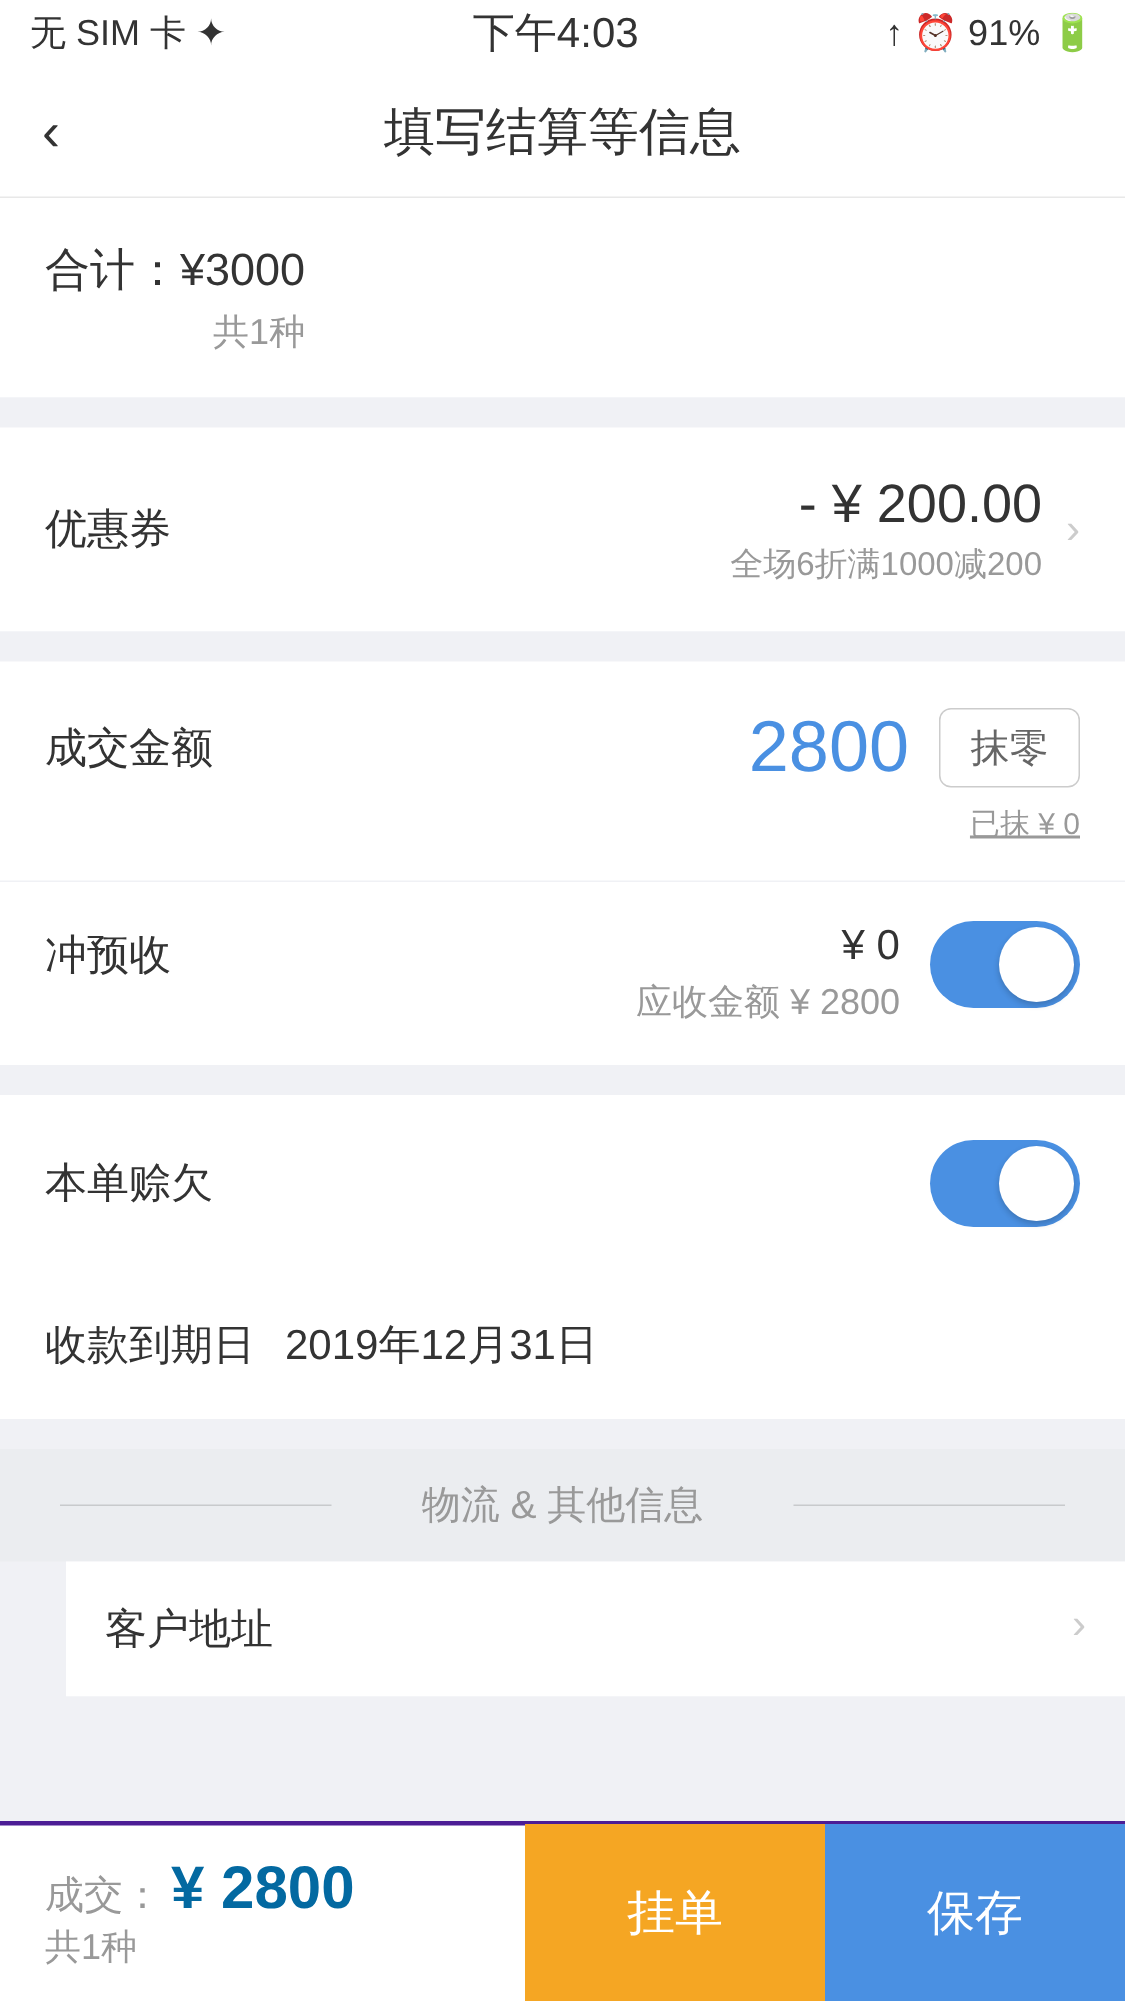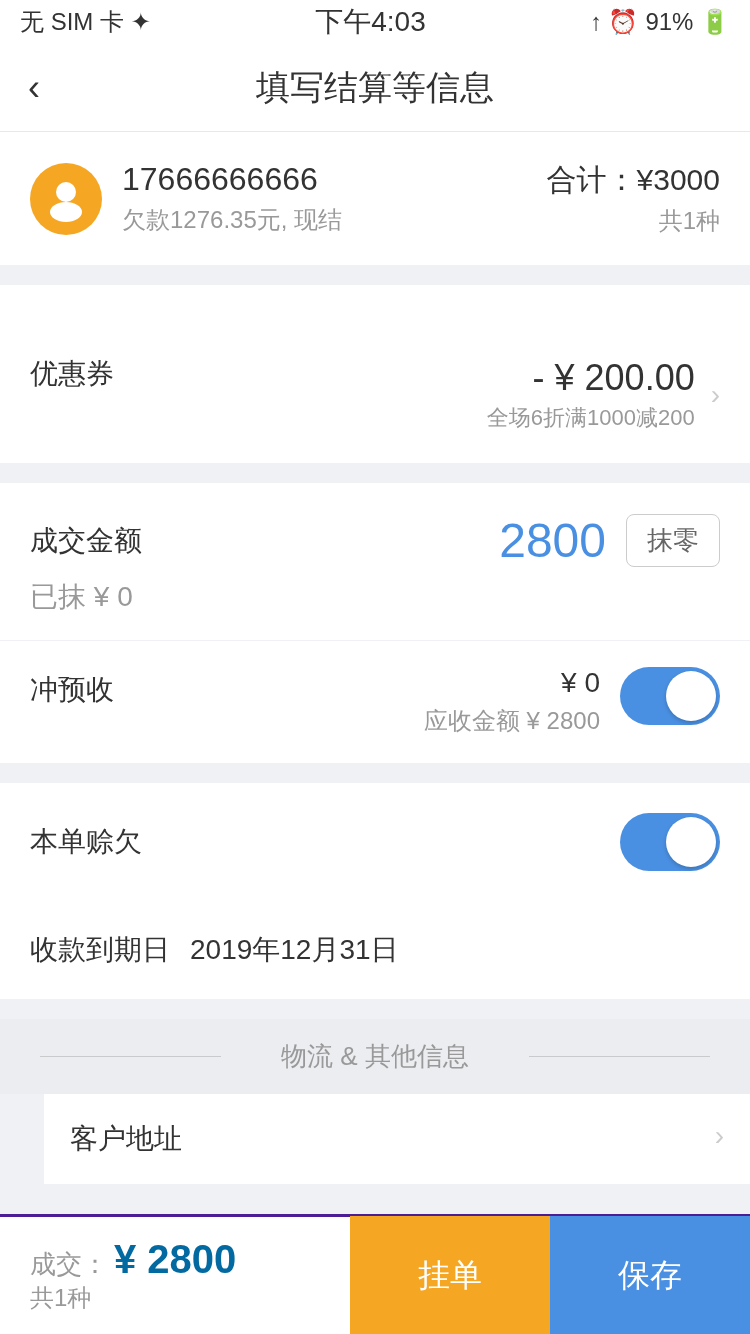--- a/index.html
+++ b/index.html
@@ -97,21 +97,21 @@
     .row {
       display: flex;
       align-items: center;
       justify-content: space-between;
       padding: 30px;
       border-bottom: 1px solid #f0f1f5;
       min-height: 88px;
     }
     .row:last-child { border-bottom: none; }
     .row-label { font-size: 28px; color: #333; }
-    .row-right { display: flex; align-items: center; gap: 16px; margin-top: 42px; }
+    .row-right { display: flex; align-items: center; gap: 16px; }
     .discount-right { text-align: right; }
     .discount-amount { font-size: 36px; color: #333; font-weight: 500; }
     .discount-desc { font-size: 22px; color: #999; margin-top: 4px; }
 
     
     .chevron {
       color: #ccc;
       font-size: 28px;
     }
 
@@ -131,23 +131,25 @@
     .round-btn {
       border: 1px solid #ccc;
       border-radius: 8px;
       padding: 8px 20px;
       font-size: 26px;
       color: #666;
       background: #fff;
       cursor: pointer;
     }
     .amount-sub {
-      font-size: 28px;
+      font-size: 20px;
       color: #999;
       padding: 0 30px 24px 30px;
+      text-align: right;
+      text-decoration: underline;
     }
 
     
     .prepay-row {
       display: flex;
       align-items: flex-start;
       justify-content: space-between;
       padding: 26px 30px;
       border-top: 1px solid #f0f1f5;
     }
@@ -272,32 +274,20 @@
     <span>↑ ⏰ 91% 🔋</span>
   </div>
 </div>
 
 <div class="nav-bar">
   <div class="nav-back">‹</div>
   <div class="nav-title">填写结算等信息</div>
 </div>
 
 <div class="customer-card">
-  <div class="customer-left">
-    <div class="avatar">
-      <svg viewBox="0 0 50 50" fill="none" xmlns="http://www.w3.org/2000/svg">
-        <circle cx="25" cy="18" r="10" fill="white"></circle>
-        <ellipse cx="25" cy="38" rx="16" ry="10" fill="white"></ellipse>
-      </svg>
-    </div>
-    <div class="customer-info">
-      <div class="customer-phone">17666666666</div>
-      <div class="customer-desc">欠款1276.35元, 现结</div>
-    </div>
-  </div>
   <div class="customer-total">
     <div class="total-amount">合计：¥3000</div>
     <div class="total-count">共1种</div>
   </div>
 </div>
 
 <div class="divider-block"></div>
 
 <div class="section">
   <div class="row">

